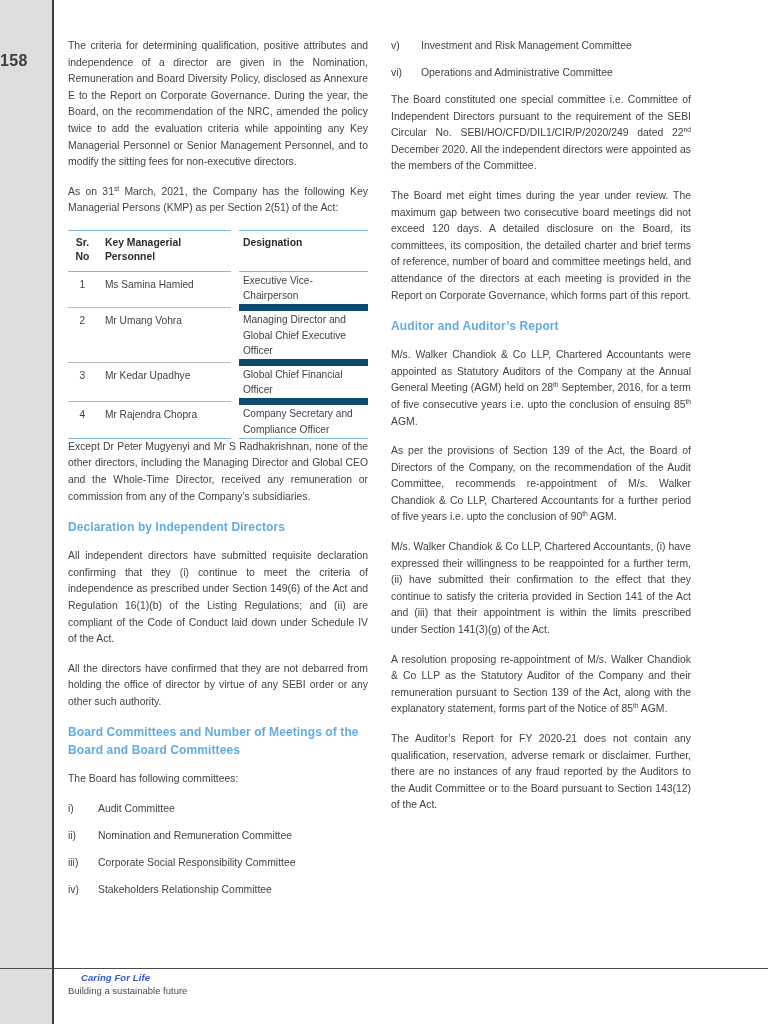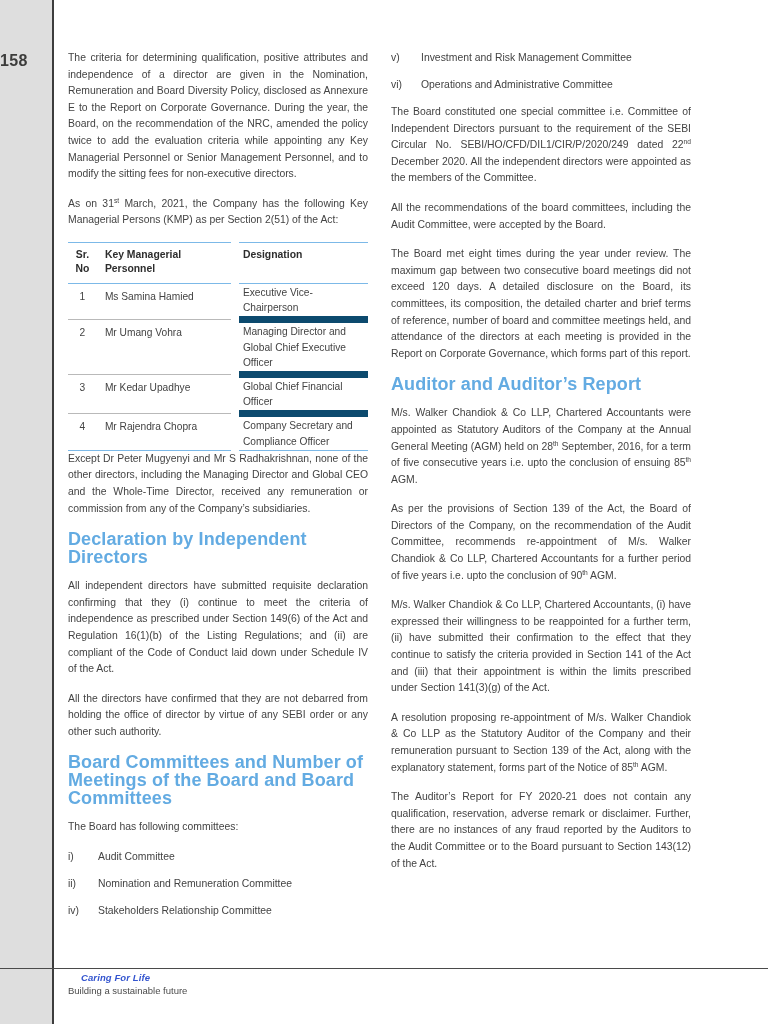--- a/index.html
+++ b/index.html
@@ -65,39 +65,39 @@
   }
   #footer .subtag {
     color: #4b4b4b;
     font-size: 9.5px;
     margin: 0;
   }
 
   
   .col {
     position: absolute;
-    top: 50px;
+    top: 38px;
     width: 300px;
   }
   #col-left  { left: 68px; }
   #col-right { left: 391px; }
 
   p.body {
     margin: 0 0 13px 0;
     font-size: 10.4px;
     line-height: 16.6px;
     text-align: justify;
     text-justify: inter-word;
     color: #434343;
   }
   p.body.last { margin-bottom: 0; }
 
   h2.heading {
     margin: 9px 0 12px 0;
-    font-size: 18px;
+    font-size: 12px;
     line-height: 18px;
     font-weight: bold;
     color: #63abe2;
     letter-spacing: .1px;
   }
   h2.heading.tight { margin-top: 4px; }
 
   
   ul.roman {
     list-style: none;
@@ -239,20 +239,24 @@
     <ul class="roman">
       <li>
         <span class="mark">i)</span>
         <span>Audit Committee</span>
       </li>
       <li>
         <span class="mark">ii)</span>
         <span>Nomination and Remuneration Committee</span>
       </li>
       <li>
+        <span class="mark">iii)</span>
+        <span>Corporate Social Responsibility Committee</span>
+      </li>
+      <li>
         <span class="mark">iv)</span>
         <span>Stakeholders Relationship Committee</span>
       </li>
     </ul>
 
   </div>
 
   <div class="col" id="col-right">
 
     <ul class="roman">
@@ -261,21 +265,20 @@
         <span>Investment and Risk Management Committee</span>
       </li>
       <li>
         <span class="mark">vi)</span>
         <span>Operations and Administrative Committee</span>
       </li>
     </ul>
 
     <p class="body"><span>The Board constituted one special committee i.e. Committee of Independent Directors pursuant to the requirement of the SEBI Circular No. SEBI/HO/CFD/DIL1/CIR/P/2020/249 dated 22</span><sup>nd</sup><span> December 2020. All the independent directors were appointed as the members of the Committee.</span></p>
 
-    <p class="body">All the recommendations of the board committees, including the Audit Committee, were accepted by the Board.</p>
 
     <p class="body">The Board met eight times during the year under review. The maximum gap between two consecutive board meetings did not exceed 120 days. A detailed disclosure on the Board, its committees, its composition, the detailed charter and brief terms of reference, number of board and committee meetings held, and attendance of the directors at each meeting is provided in the Report on Corporate Governance, which forms part of this report.</p>
 
     <h2 class="heading tight">Auditor and Auditor’s Report</h2>
 
     <p class="body"><span>M/s. Walker Chandiok &amp; Co LLP, Chartered Accountants were appointed as Statutory Auditors of the Company at the Annual General Meeting (AGM) held on 28</span><sup>th</sup><span> September, 2016, for a term of five consecutive years i.e. upto the conclusion of ensuing 85</span><sup>th</sup><span> AGM.</span></p>
 
     <p class="body"><span>As per the provisions of Section 139 of the Act, the Board of Directors of the Company, on the recommendation of the Audit Committee, recommends re-appointment of M/s. Walker Chandiok &amp; Co LLP, Chartered Accountants for a further period of five years i.e. upto the conclusion of 90</span><sup>th</sup><span> AGM.</span></p>
 
     <p class="body">M/s. Walker Chandiok &amp; Co LLP, Chartered Accountants, (i) have expressed their willingness to be reappointed for a further term, (ii) have submitted their confirmation to the effect that they continue to satisfy the criteria provided in Section 141 of the Act and (iii) that their appointment is within the limits prescribed under Section 141(3)(g) of the Act.</p>

